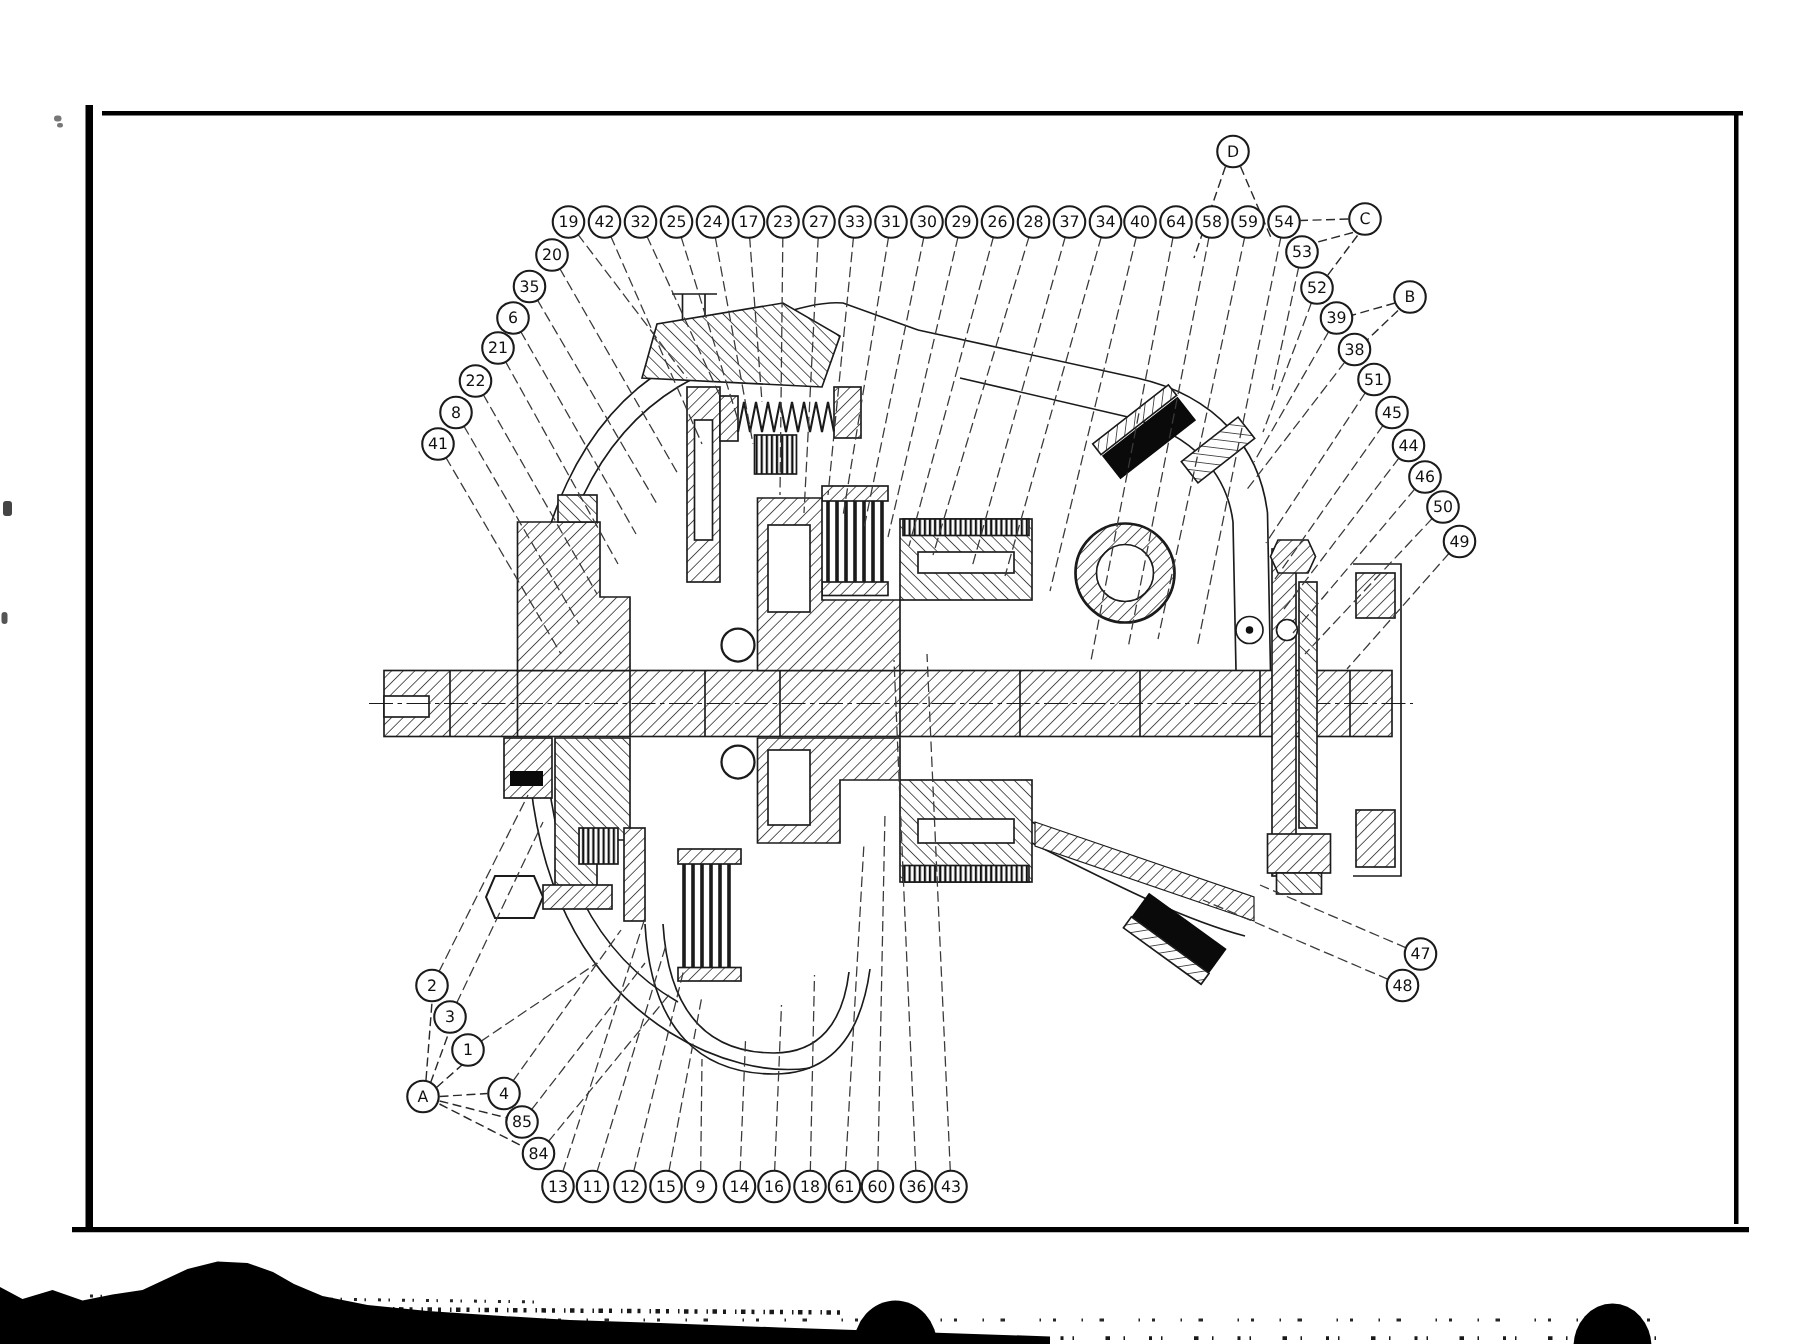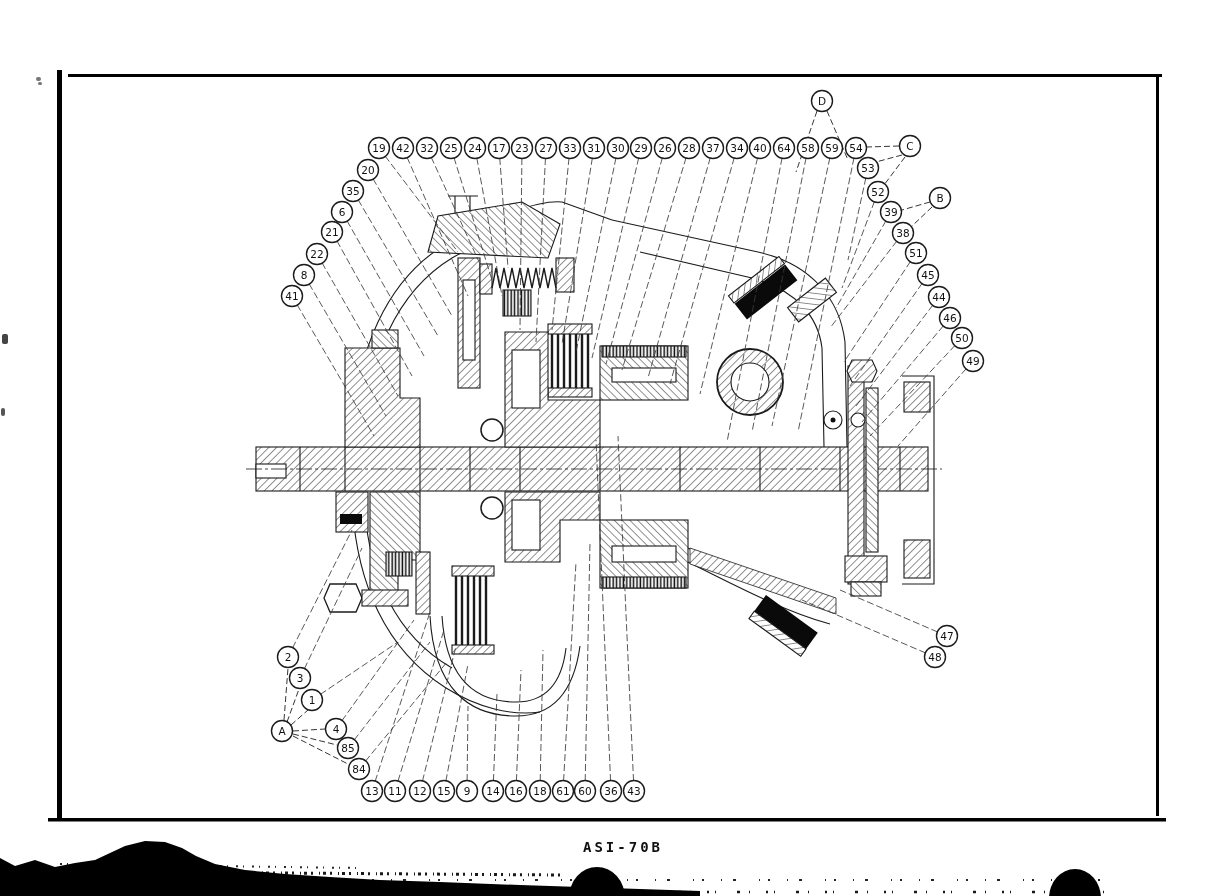--- a/index.html
+++ b/index.html
@@ -475,14 +475,13 @@
       <ellipse cx="1075" cy="898" rx="26" ry="29"></ellipse>
       <g stroke="#000" fill="none">
         <line x1="60" y1="864" x2="360" y2="868" stroke-width="2" stroke-dasharray="2 5 1 8" opacity=".85"></line>
         <line x1="0" y1="871" x2="560" y2="875" stroke-width="3" stroke-dasharray="3 4 2 6 1 3" opacity=".9"></line>
         <line x1="240" y1="880" x2="1100" y2="880" stroke-width="2" stroke-dasharray="2 17 1 11 3 23 1 8" opacity=".85"></line>
         <line x1="560" y1="892" x2="1105" y2="892" stroke-width="2.5" stroke-dasharray="3 9 1 16 2 6 1 21" opacity=".9"></line>
       </g>
     </g>
   </svg>
 
-  <div id="caption">ASI-70B</div>
 </div>
 
 </body></html>

